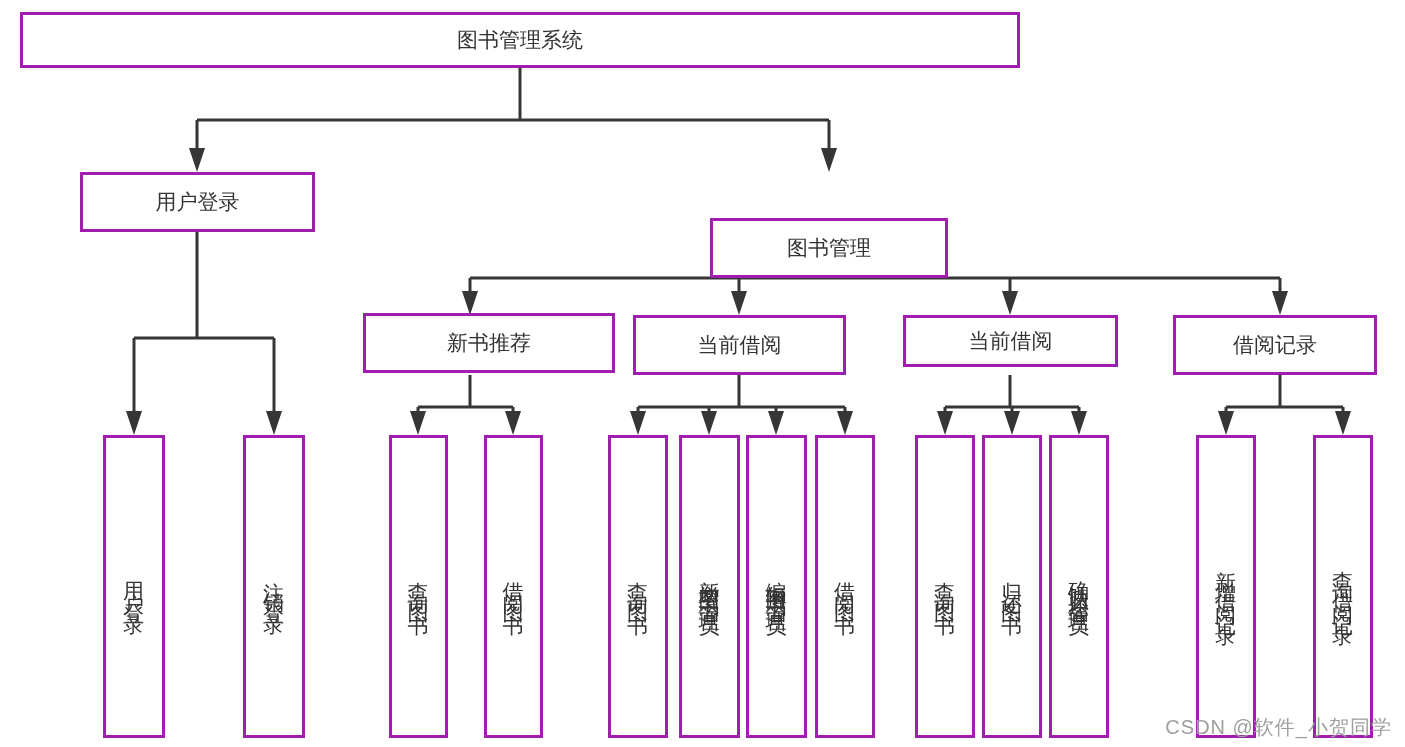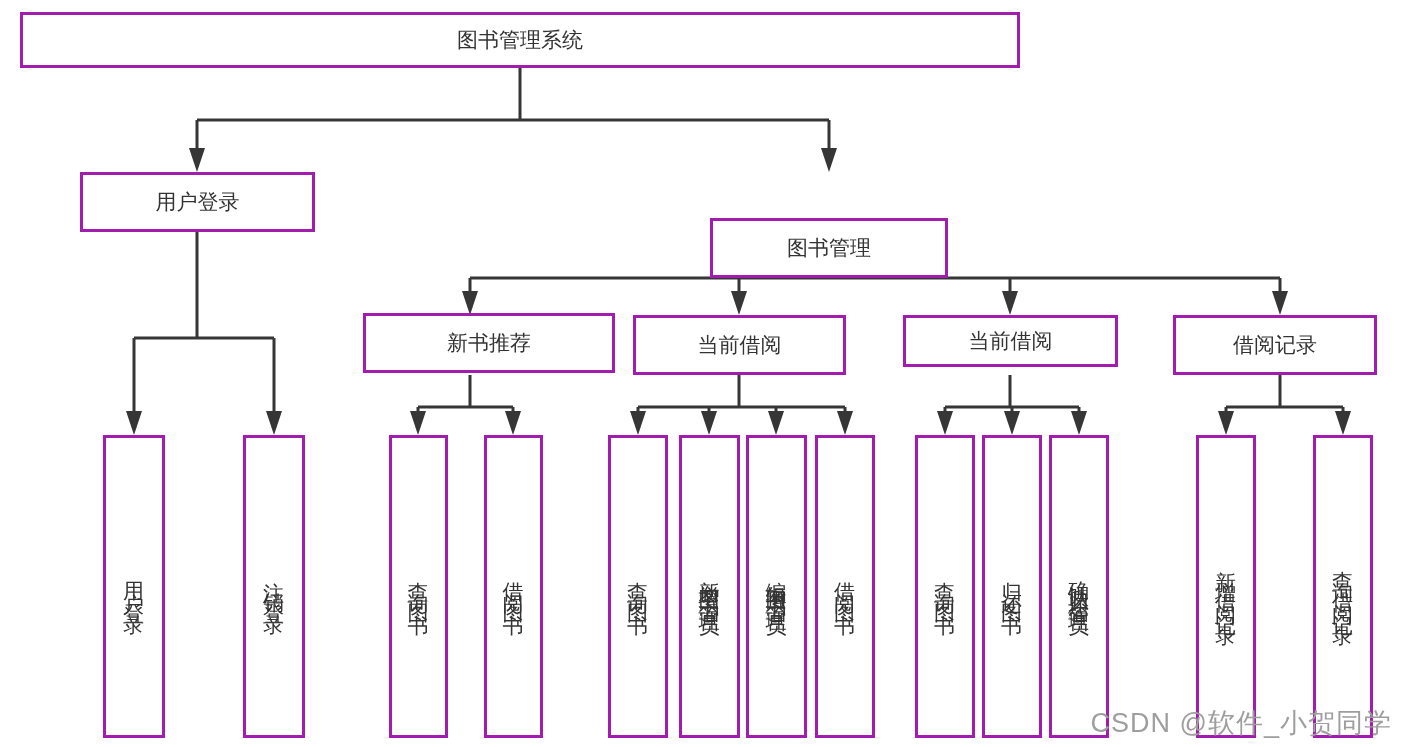--- a/index.html
+++ b/index.html
@@ -36,21 +36,21 @@
     letter-spacing: 11px;
     font-size: 21px;
     color: #333333;
     line-height: 1.1;
   }
   .leaf.long .vtext { letter-spacing: 5px; }
   #watermark {
     position: absolute;
     right: 13px;
     bottom: 6px;
-    font-size: 27px;
+    font-size: 20px;
     color: #9e9e9e;
     z-index: 5;
     letter-spacing: 1px;
     white-space: nowrap;
   }
 </style>
 </head>
 <body>
 
 <div id="canvas">

